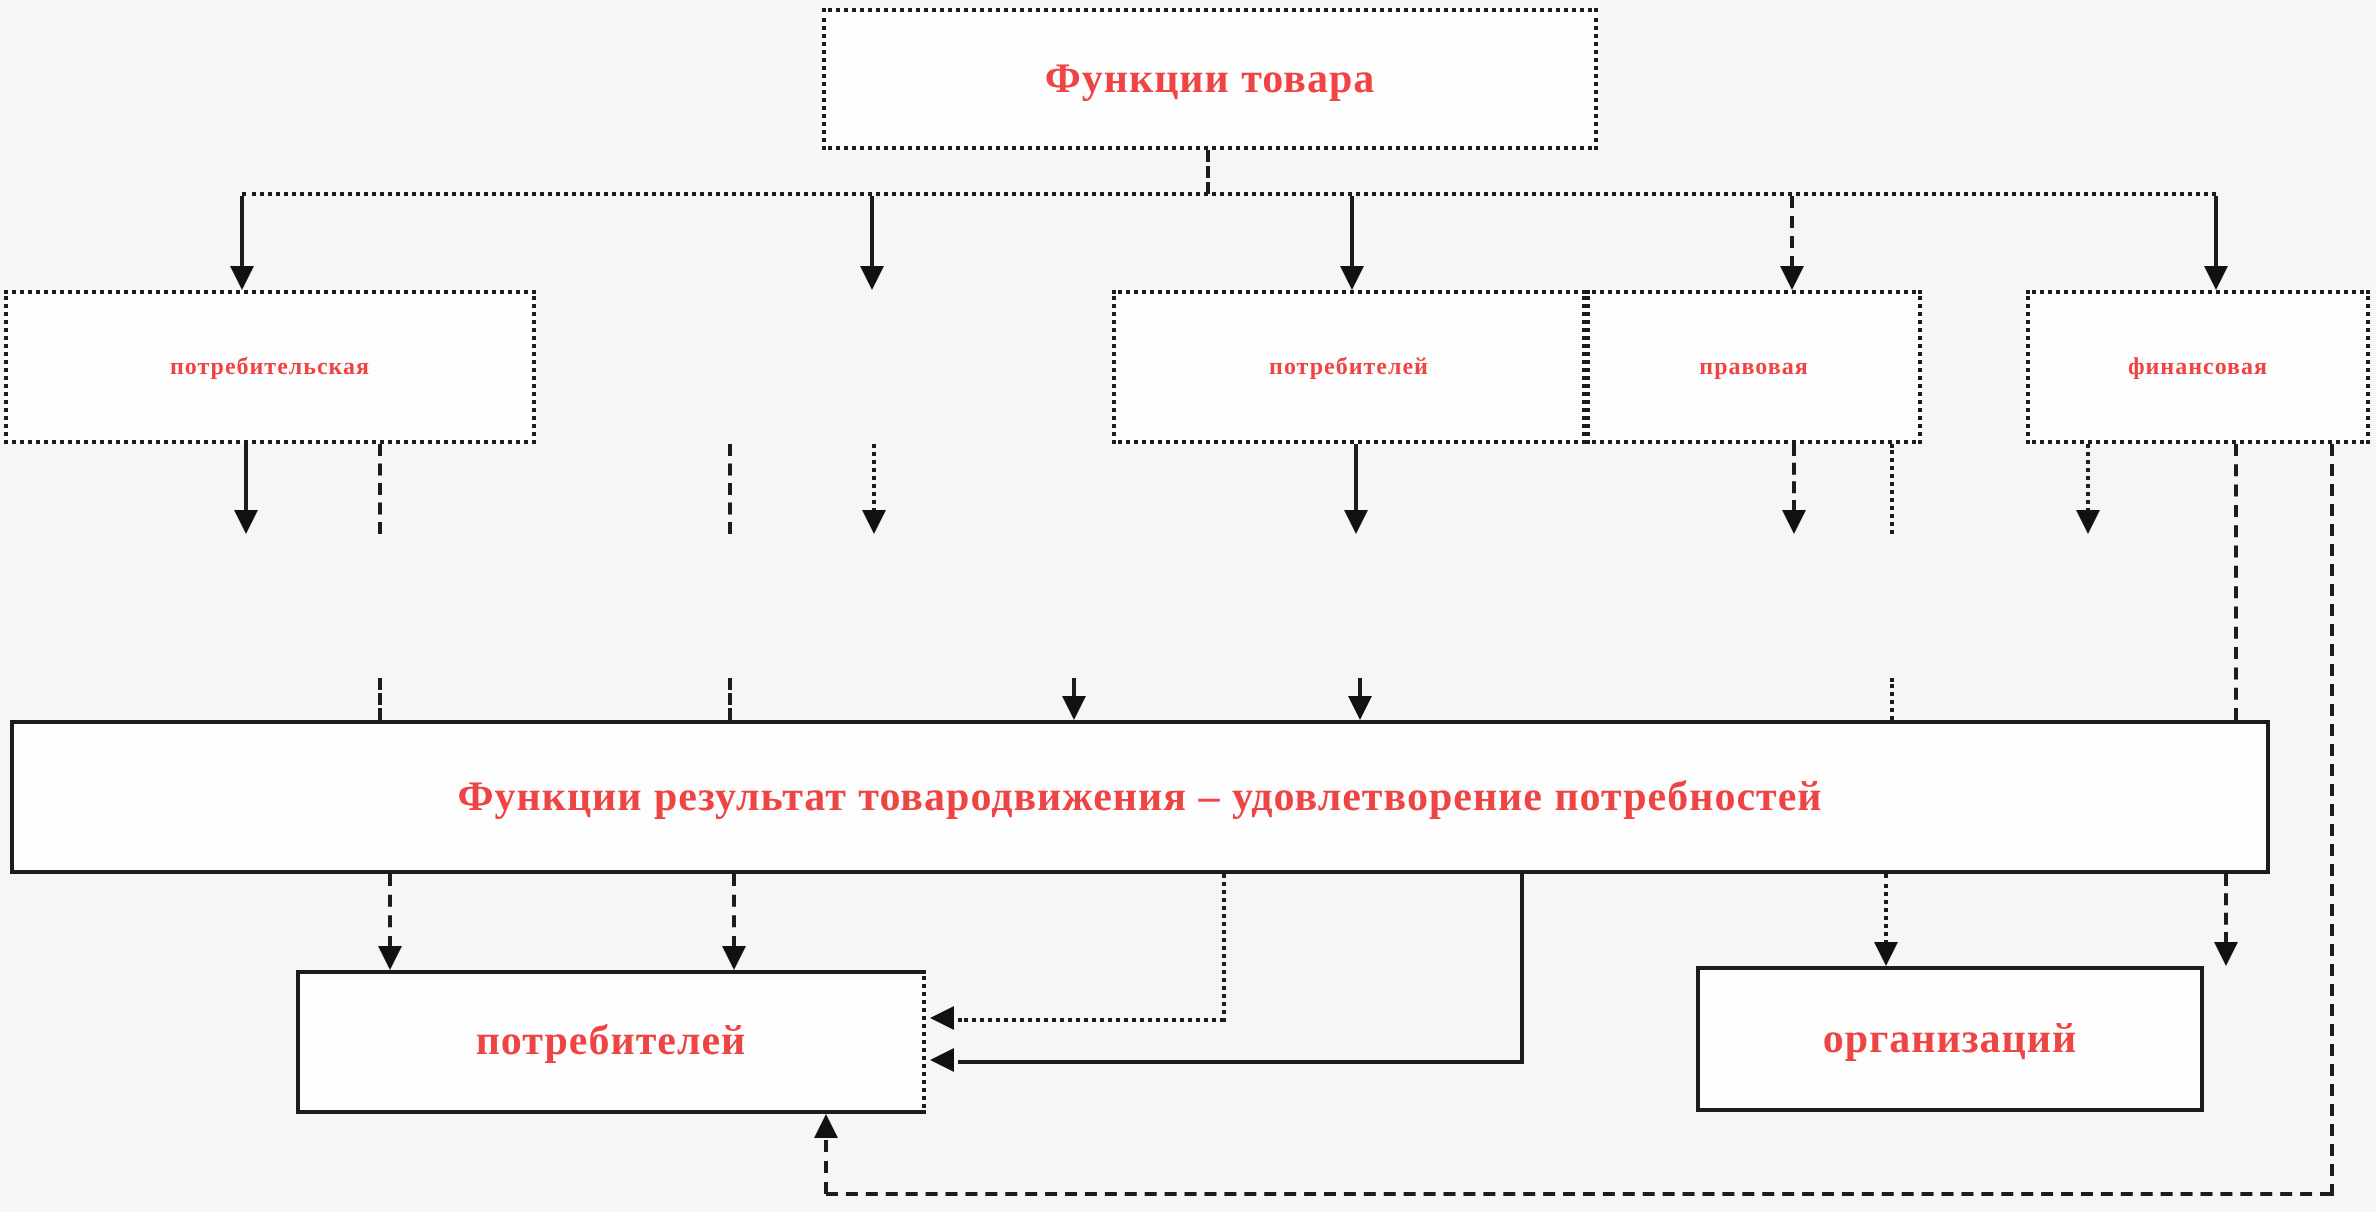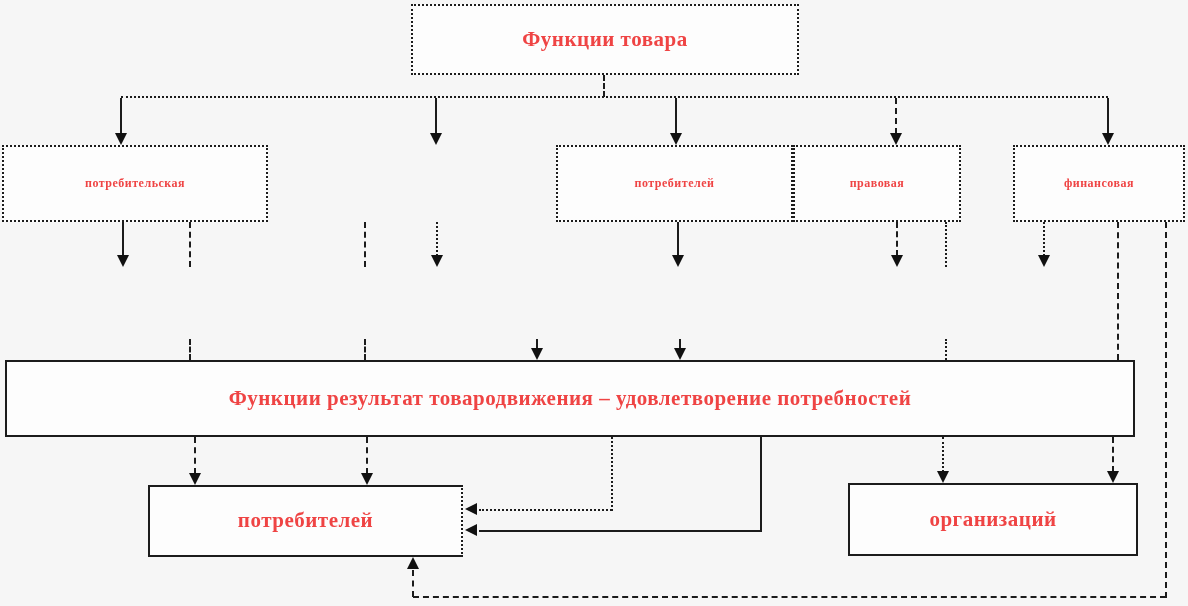--- a/index.html
+++ b/index.html
@@ -41,21 +41,21 @@
 
   <div class="box b-dotted fs20" style="left:793px;top:145px;width:168px;height:77px;">правовая</div>
 
   <div class="box b-dotted fs20" style="left:1013px;top:145px;width:172px;height:77px;">финансовая</div>
 
 
   <div class="box fs21" style="left:5px;top:360px;width:1130px;height:77px;">Функции результат товародвижения  – удовлетворение потребностей</div>
 
   <div class="box consumers-box fs21" style="left:148px;top:485px;width:315px;height:72px;">потребителей</div>
 
-  <div class="box fs21" style="left:848px;top:483px;width:290px;height:73px;">организаций</div>
+  <div class="box fs21" style="left:848px;top:483px;width:254px;height:73px;">организаций</div>
 
   <div class="vline v-dashed" style="left:603px;top:75px;height:22px;"></div>
   <div class="hline h-dotted" style="left:121px;top:96px;width:987px;"></div>
 
   <div class="vline" style="left:120px;top:98px;height:36px;"></div>
   <div class="ah ah-down" style="left:115px;top:133px;"></div>
 
   <div class="vline" style="left:435px;top:98px;height:36px;"></div>
   <div class="ah ah-down" style="left:430px;top:133px;"></div>
 

